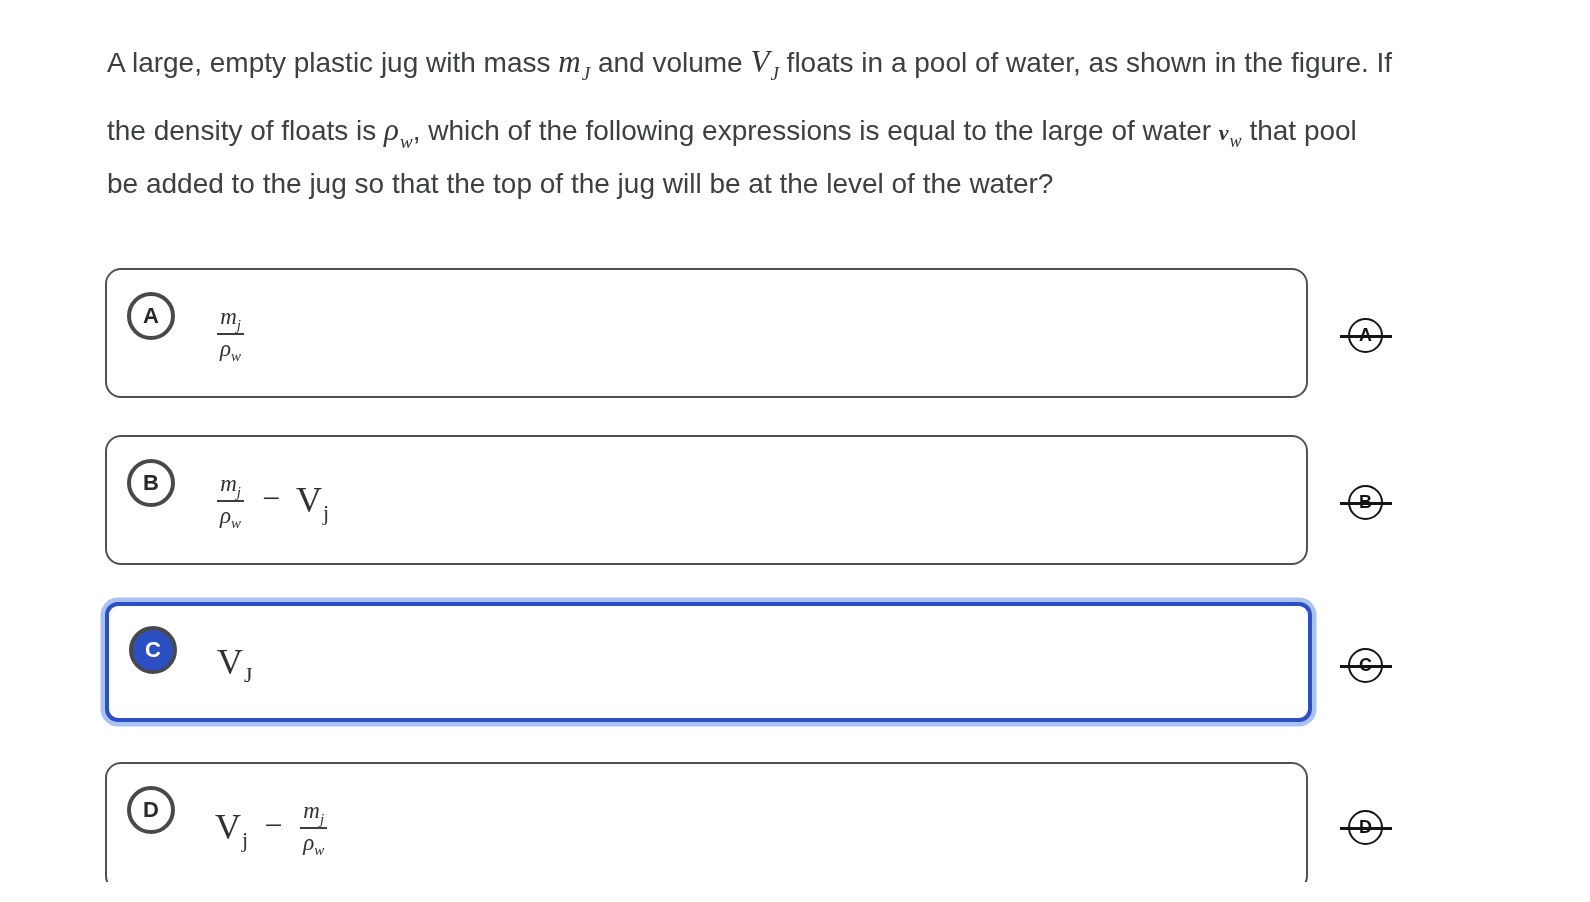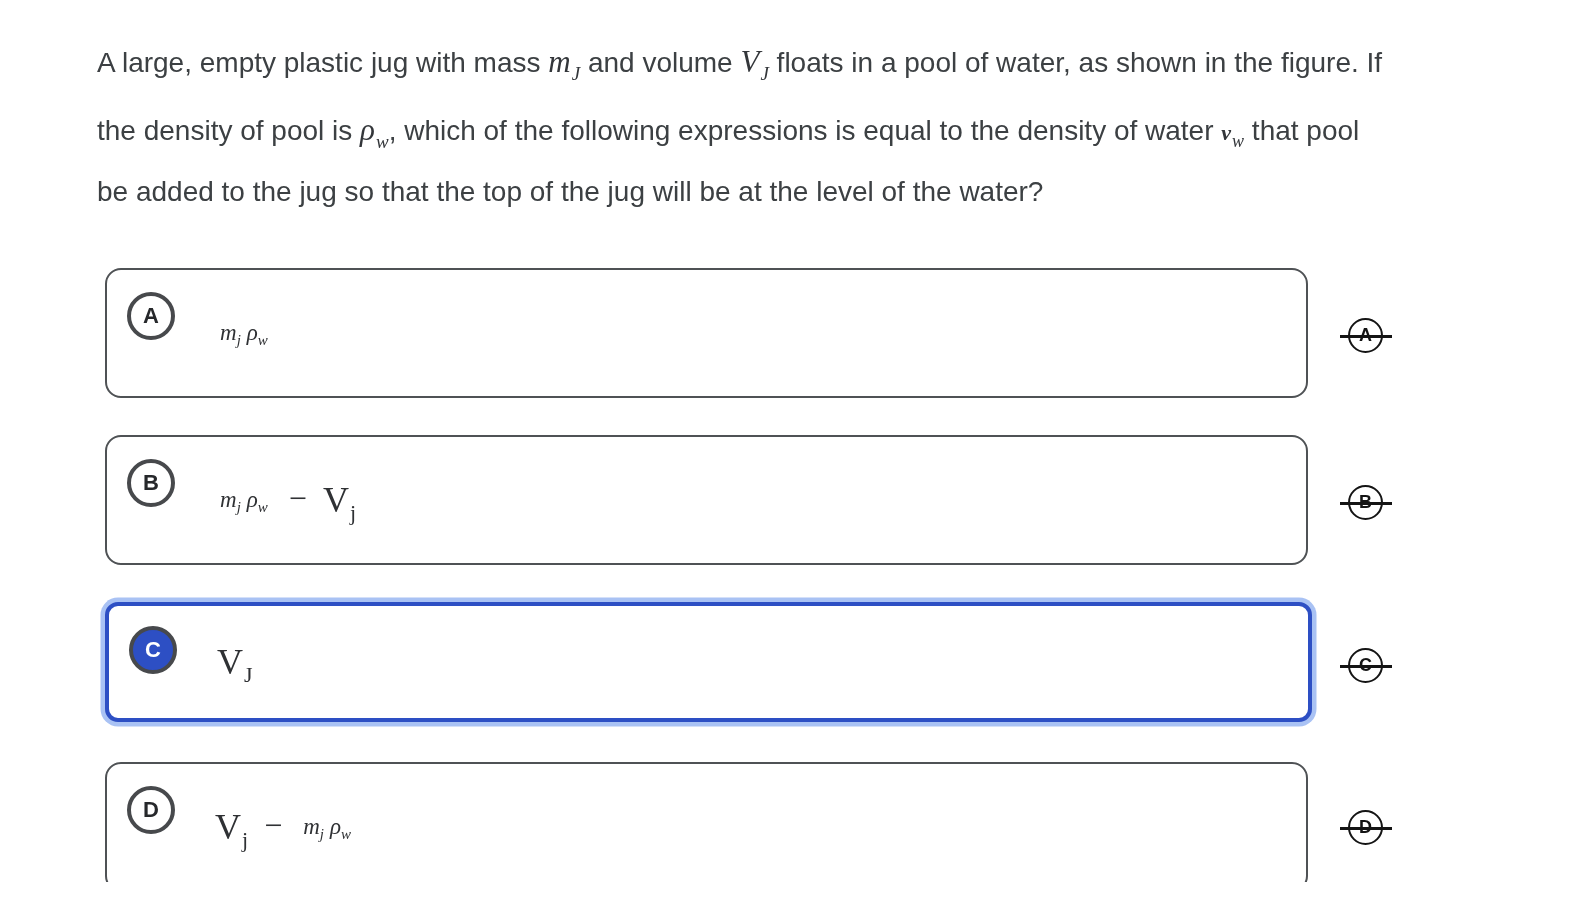--- a/index.html
+++ b/index.html
@@ -5,24 +5,24 @@
   html,body{margin:0;padding:0;}
   body{
     width:1590px;height:902px;background:#ffffff;
     font-family:"Liberation Sans", sans-serif;
     position:relative;overflow:hidden;
   }
   .page{position:absolute;left:0;top:0;width:1590px;height:882px;overflow:hidden;}
 
   
   .question{position:absolute;left:95px;top:0;color:#3c4043;font-size:28px;}
-  .qline{position:absolute;left:2px;white-space:nowrap;}
+  .qline{position:absolute;left:12px;white-space:nowrap;}
   .qline1{top:44px;}
   .qline2{top:112px;}
-  .qline3{top:168px;margin-top:8px;}
+  .qline3{top:168px;}
   .mvar{font-family:"Liberation Serif", serif;font-style:italic;color:#33363a;}
   .mvar .base{font-size:31px;}
   .mvar .msub{font-size:19px;position:relative;top:0.4em;margin-left:1px;}
   .mvar.small-bold .base{font-size:22px;font-weight:700;}
   .mvar.small-bold .msub{font-size:18px;font-weight:400;}
 
   
   .opt{
     position:absolute;left:105px;width:1199px;height:126px;
     border:2px solid #4f5255;border-radius:16px;background:#ffffff;
@@ -42,21 +42,21 @@
     border:4px solid #47494c;border-radius:50%;
     display:flex;align-items:center;justify-content:center;
     font-weight:bold;font-size:22px;color:#26282b;background:#ffffff;
   }
   .opt.selected .opt-circle{background:#2d4fc4;color:#ffffff;top:20px;}
 
   .opt-formula{
     position:absolute;left:108px;top:0;height:100%;
     display:flex;align-items:center;color:#2f3134;
   }
-  .frac{display:inline-flex;align-items:center;margin:8px 2px;justify-content:space-between;}
+  .frac{display:inline-flex;flex-direction:column;align-items:center;margin:8px 2px;justify-content:space-between;}
   .frac .fnum,.frac .fden{
     font-family:"Liberation Serif", serif;font-style:italic;
     font-size:23px;line-height:1.05;padding:0 3px;
   }
   .frac .fnum .msub,.frac .fden .msub{font-size:15px;position:relative;top:0.35em;}
   .frac-bar{height:2px;background:#3b3d40;align-self:stretch;margin:3px 0 2px 0;}
   .op{font-family:"Liberation Serif", serif;font-size:32px;margin:0 16px;position:relative;top:-2px;}
   .bigvar{font-family:"Liberation Serif", serif;font-size:36px;}
   .bigvar .msub{font-size:22px;position:relative;top:0.35em;margin-left:1px;}
 
@@ -73,21 +73,21 @@
   .elim-b{top:477px;}
   .elim-c{top:640px;}
   .elim-d{top:802px;}
 </style>
 </head>
 <body>
 
 <div class="page">
   <div class="question" id="question">
       <div class="qline qline1"><span>A large, empty plastic jug with mass </span><span class="mvar"><span class="base">m</span><span class="msub">J</span></span><span> and volume </span><span class="mvar"><span class="base">V</span><span class="msub">J</span></span><span> floats in a pool of water, as shown in the figure. If</span></div>
-      <div class="qline qline2"><span>the density of pool is </span><span class="mvar"><span class="base">ρ</span><span class="msub">w</span></span><span>, which of the following expressions is equal to the density of water </span><span class="mvar small-bold"><span class="base">v</span><span class="msub">w</span></span><span> that pool</span></div>
+      <div class="qline qline2"><span>the density of floats is </span><span class="mvar"><span class="base">ρ</span><span class="msub">w</span></span><span>, which of the following expressions is equal to the large of water </span><span class="mvar small-bold"><span class="base">v</span><span class="msub">w</span></span><span> that pool</span></div>
       <div class="qline qline3"><span>be added to the jug so that the top of the jug will be at the level of the water?</span></div>
     </div>
   <div id="options">
       <div class="opt opt-a">
         <div class="opt-circle">A</div>
         <div class="opt-formula">
           <span class="frac">
             <span class="fnum"><span class="base">m</span><span class="msub">j</span></span>
             <span class="frac-bar"></span>
             <span class="fden"><span class="base">ρ</span><span class="msub">w</span></span>

